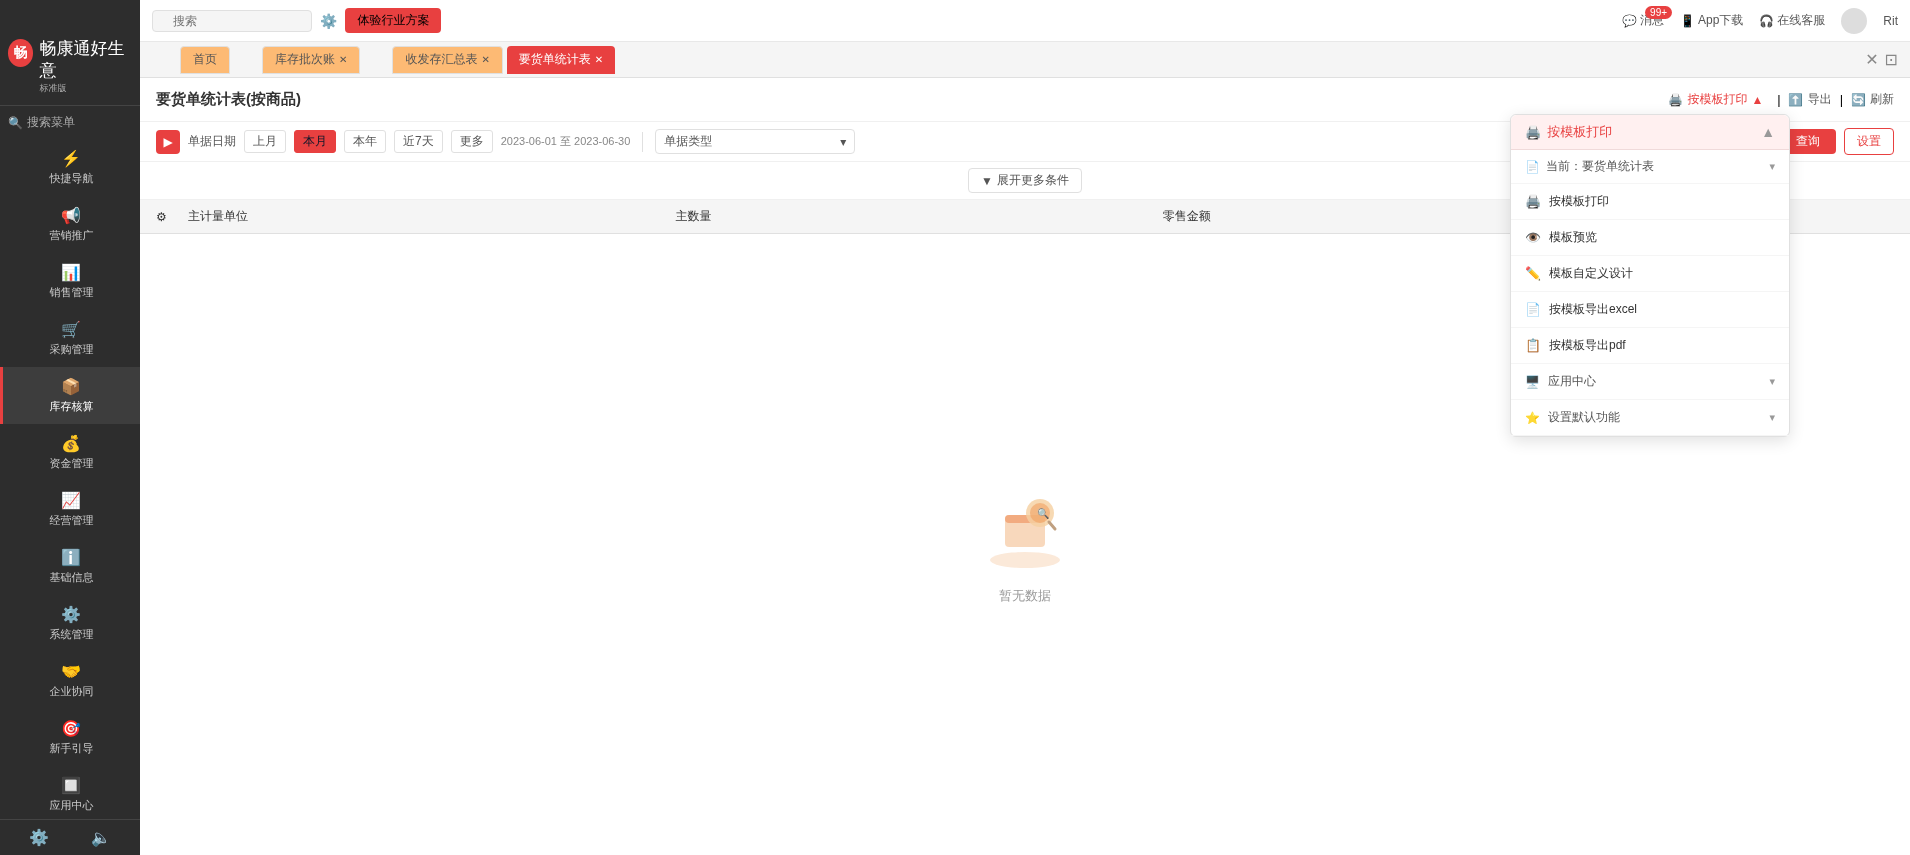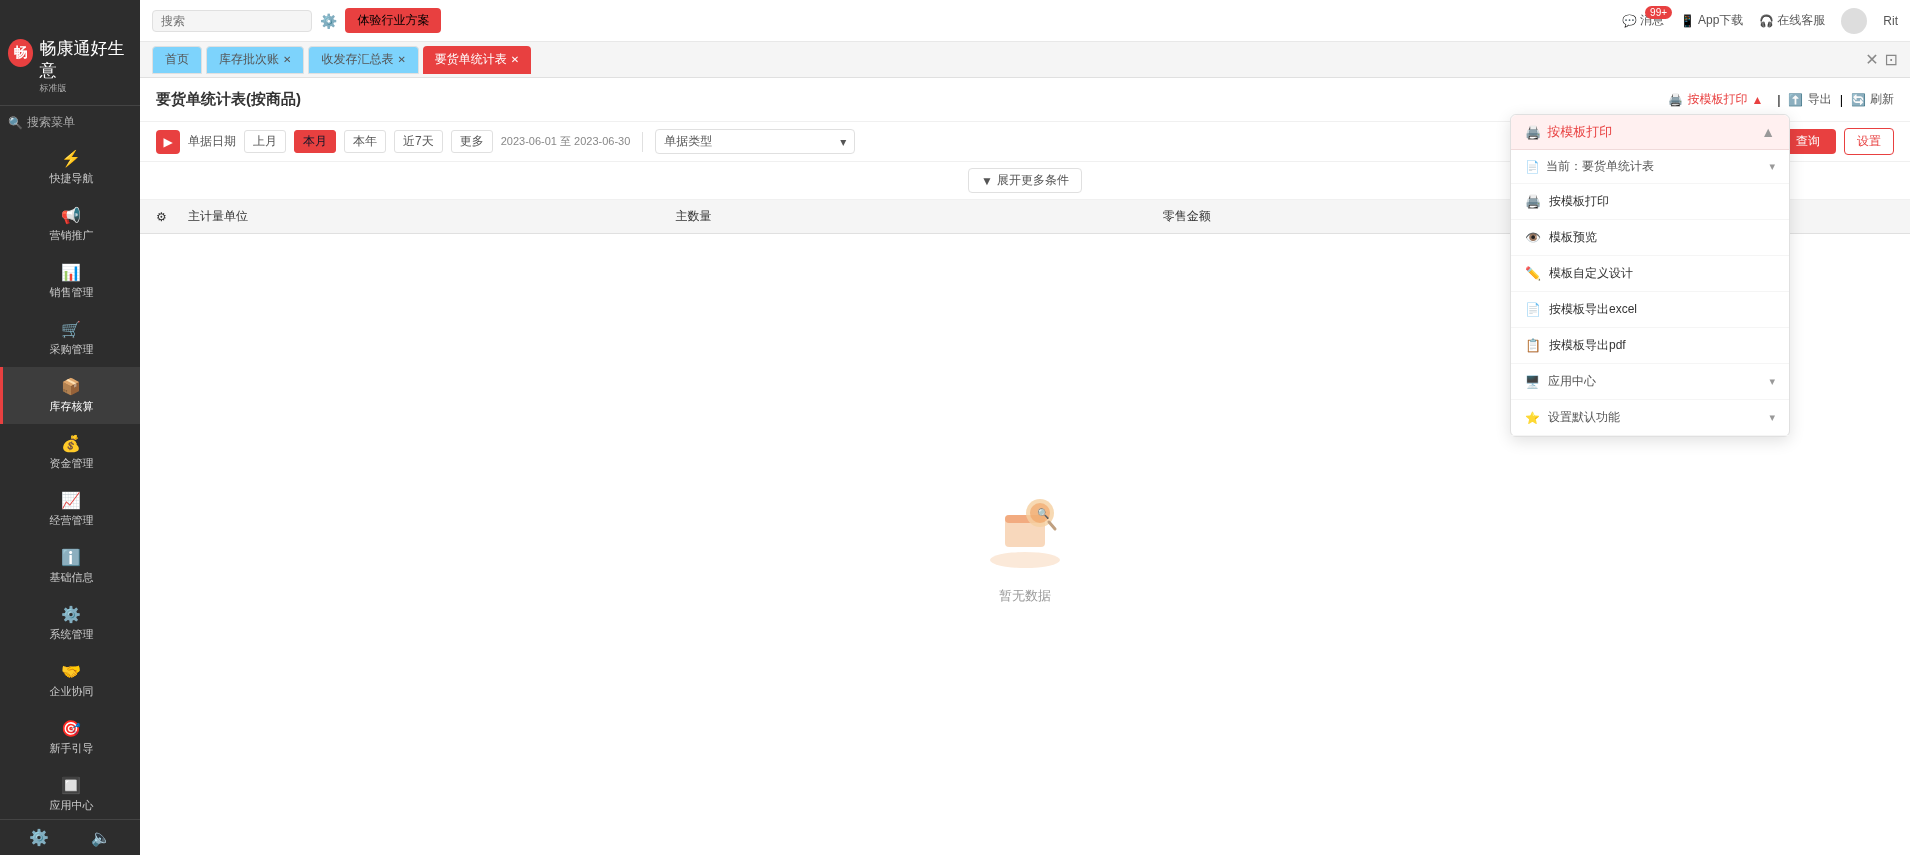--- a/index.html
+++ b/index.html
@@ -81,21 +81,21 @@
       display: flex;
       align-items: center;
       padding: 0 12px;
       border-bottom: 1px solid #e8e8e8;
       gap: 8px;
     }
     .topbar-search {
       background: #f5f5f5;
       border: 1px solid #e0e0e0;
       border-radius: 4px;
-      padding: 3px 8px;
+      padding: 3px 20px;
       font-size: 12px;
       color: #999;
       width: 160px;
     }
     .topbar-gear { color: #999; cursor: pointer; font-size: 14px; }
     .topbar-trial {
       background: #e84040;
       color: #000000;
       border: none;
       border-radius: 4px;
@@ -147,23 +147,24 @@
       cursor: pointer;
       gap: 4px;
       white-space: nowrap;
       height: 28px;
     }
     .tab.active {
       background: #e84040;
       color: white;
     }
     .tab:not(.active) {
-      background: #7dd3fc;
+      background: #fdba74;
       color: #555;
       border: 1px solid #e0e0e0;
+      margin-left: 28px;
     }
     .tab .close-icon { font-size: 10px; cursor: pointer; }
 
     
     .page-header {
       background: #fff;
       padding: 10px 16px;
       display: flex;
       align-items: center;
       justify-content: space-between;

